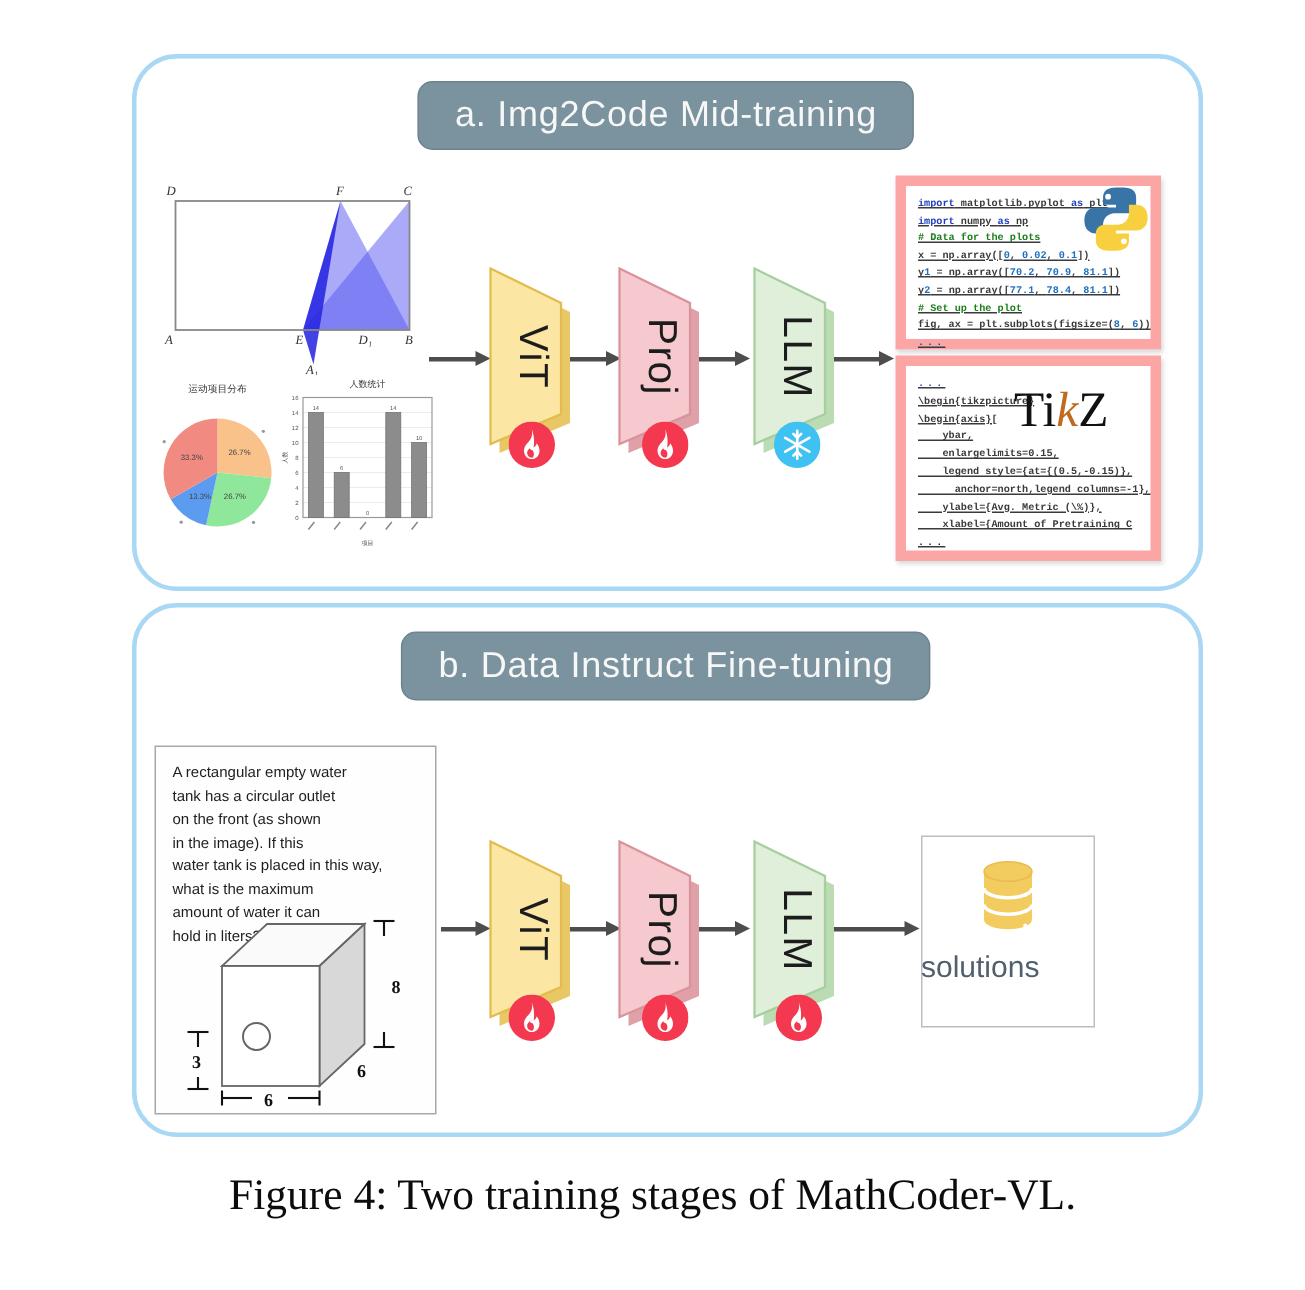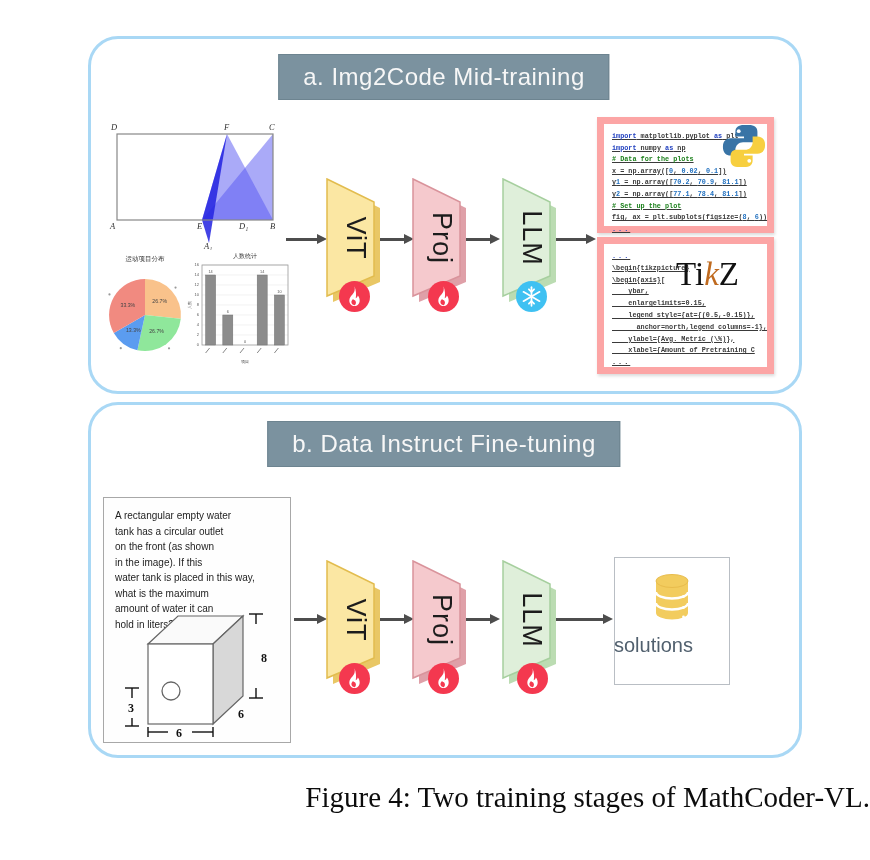--- a/index.html
+++ b/index.html
@@ -5,21 +5,21 @@
   * { margin:0; padding:0; box-sizing:border-box; }
   body { width:870px; height:860px; background:#ffffff; position:relative;
          font-family:"Liberation Sans", sans-serif; overflow:hidden; }
 
   .panel { position:absolute; left:88px; width:714px; background:#fff;
            border:3px solid #A9D8F5; border-radius:30px; }
   #panel-a { top:36px; height:358px; }
   #panel-b { top:402px; height:356px; }
 
   .stage-pill { position:absolute; left:444px; transform:translateX(-50%);
-                background:#7B929F; border:1px solid #6d8490; border-radius:0;
+                background:#7B929F; border:1px solid #6d8490; border-radius:10px;
                 color:#f7f7f7; font-size:24px; padding:8px 24px; white-space:nowrap;
                 letter-spacing:0.5px; }
 
   
   .arrow { position:absolute; height:2.5px; background:#4d4d4d; }
   .arrow::after { content:""; position:absolute; right:-9px; top:-3.8px;
                   border-left:10px solid #4d4d4d;
                   border-top:5px solid transparent; border-bottom:5px solid transparent; }
 
   
@@ -69,21 +69,21 @@
   #solutions-label { position:absolute; left:614px; top:634px; width:116px; text-align:left;
                      font-size:20px; color:#51606e; }
   #db-icon { position:absolute; left:650px; top:572px; width:44px; height:50px; }
 
   
   #geo-svg { position:absolute; left:105px; top:116px; width:180px; height:134px; }
   #pie-svg { position:absolute; left:97px; top:251px; width:96px; height:114px; }
   #bar-svg { position:absolute; left:186px; top:249px; width:108px; height:119px; }
   .geo-lab { font-family:"Liberation Serif", serif; font-style:italic; font-size:8.5px; fill:#333; }
 
-  #caption { position:absolute; left:0; top:781px; width:870px; text-align:right;
+  #caption { position:absolute; left:0; top:781px; width:870px; text-align:center;
              font-family:"Liberation Serif", serif; font-size:29px; color:#0c0c0c; }
 </style>
 </head>
 <body>
 
 <div class="panel" id="panel-a"></div>
 <div class="stage-pill" style="top:54px;">a. Img2Code Mid-training</div>
 
 <svg id="geo-svg" viewBox="0 0 180 134">
   <polygon points="168,18 97,104 168,104" fill="#5555F2" opacity="0.5"></polygon>

